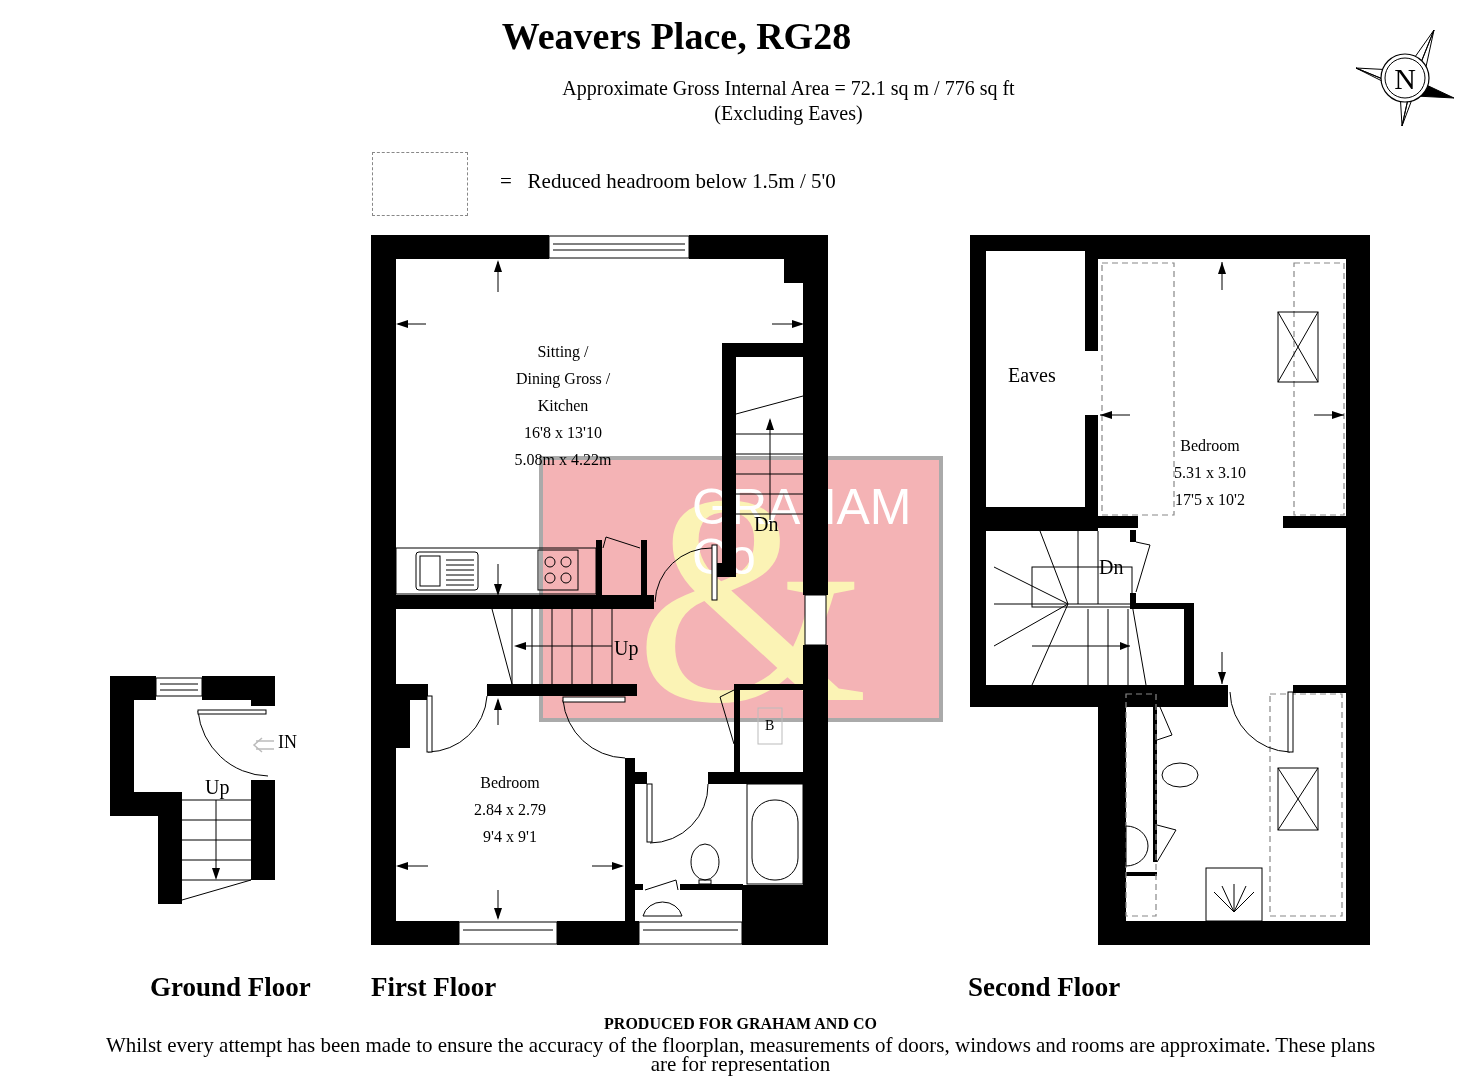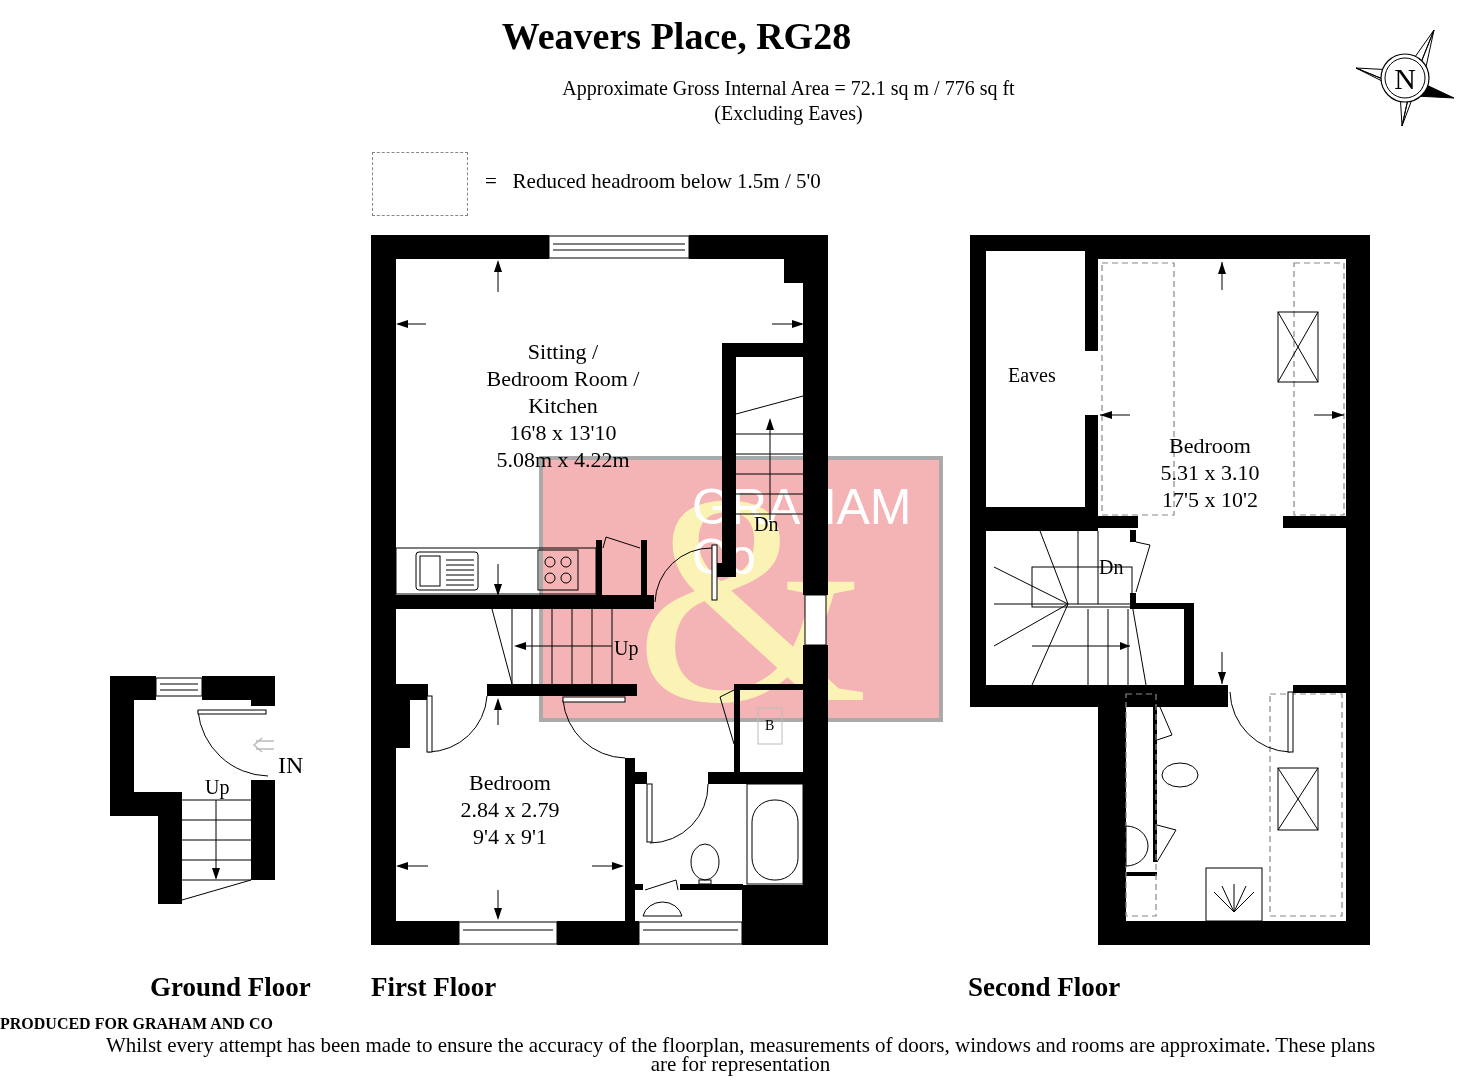--- a/index.html
+++ b/index.html
@@ -1,25 +1,25 @@
 <!DOCTYPE html>
 <html><head>
 <meta charset="utf-8">
 <style>
   html, body { margin:0; padding:0; background:#ffffff; }
   body { width:1481px; height:1080px; position:relative; overflow:hidden; font-family:"Liberation Serif","DejaVu Serif",serif; color:#000; }
   .abs { position:absolute; }
   .title { left:0; width:1353px; top:14px; text-align:center; font-size:38px; font-weight:bold; }
   .subtitle { left:0; width:1481px; top:76px; text-align:center; font-size:20px; line-height:25px;padding-left:48px; }
   .legend-box { left:372px; top:152px; width:94px; height:62px; border:1.5px dashed #888; }
-  .legend-text { left:485px; top:169px; font-size:21px; white-space:pre; }
+  .legend-text { left:500px; top:169px; font-size:21px; white-space:pre; }
   .floor-label { font-size:27px; font-weight:bold; top:972px; }
-  .footer-head { left:0; width:1481px; top:1015px; text-align:left; font-size:16px; font-weight:bold; }
+  .footer-head { left:0; width:1481px; top:1015px; text-align:center; font-size:16px; font-weight:bold; }
   .footer-body { left:100px; width:1281px; top:1036px; text-align:center; font-size:21px; line-height:19px; }
-  .room-label { text-align:center; font-size:22px; line-height:27px; }
+  .room-label { text-align:center; font-size:16px; line-height:27px; }
   .small-label { font-size:20px;text-align:right; }
   svg.plan { position:absolute; left:0; top:0; }
   .compass { left:1354px; top:26px; width:102px; height:102px; }
 </style>
 </head>
 <body>
 
 <div class="abs title">Weavers Place, RG28</div>
 <div class="abs subtitle">
   <div>Approximate Gross Internal Area = 72.1 sq m / 776 sq ft</div>
@@ -292,25 +292,25 @@
       <line x1="1234" y1="912" x2="1214" y2="892"></line>
       <line x1="1234" y1="912" x2="1222" y2="886"></line>
       <line x1="1234" y1="912" x2="1234" y2="884"></line>
       <line x1="1234" y1="912" x2="1246" y2="886"></line>
       <line x1="1234" y1="912" x2="1254" y2="892"></line>
     </g>
   </g>
 </svg>
 
 <div class="abs small-label" style="left:205px; top:776px;">Up</div>
-<div class="abs" style="left:278px; top:732px; font-size:24px;margin-top:20px;">IN</div>
+<div class="abs" style="left:278px; top:732px; font-size:18px;">IN</div>
 
 <div class="abs room-label" style="left:460px; top:338px; width:206px;">
   <div>Sitting /</div>
-  <div>Bedroom Room /</div>
+  <div>Dining Gross /</div>
   <div>Kitchen</div>
   <div>16'8 x 13'10</div>
   <div>5.08m x 4.22m</div>
 </div>
 <div class="abs room-label" style="left:420px; top:769px; width:180px;">
   <div>Bedroom</div>
   <div>2.84 x 2.79</div>
   <div>9'4 x 9'1</div>
 </div>
 <div class="abs small-label" style="left:754px; top:513px;">Dn</div>

